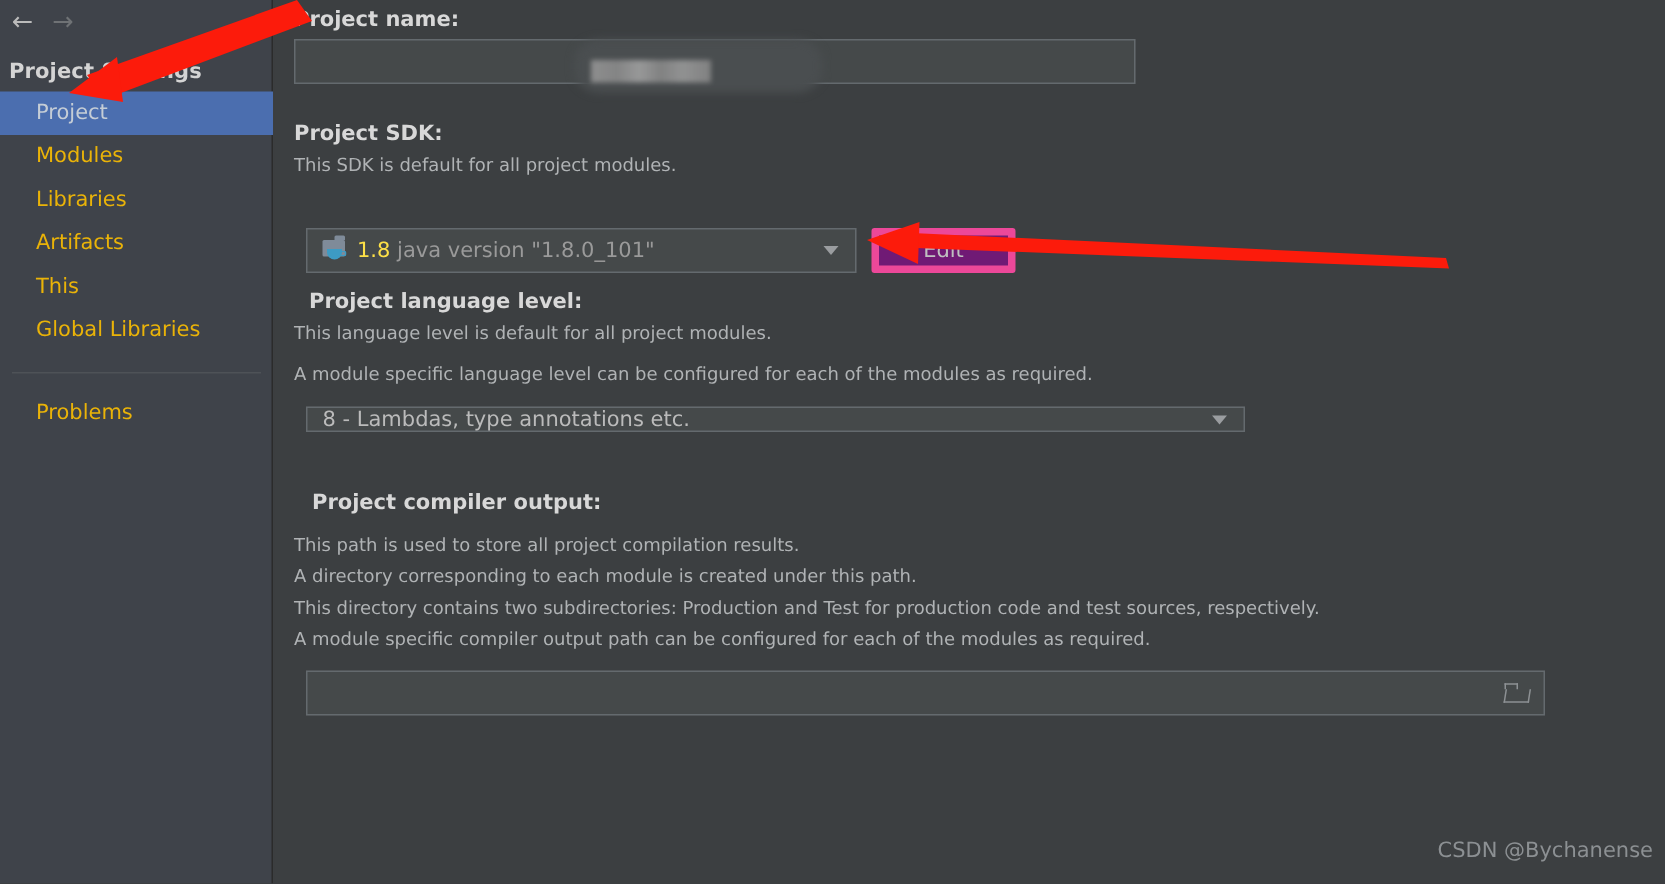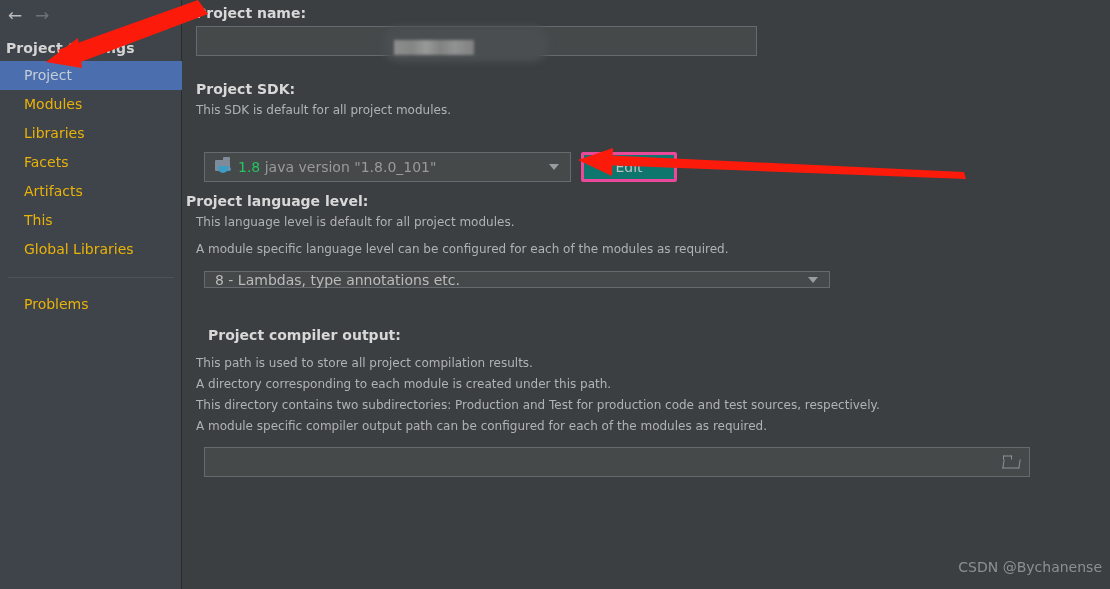--- a/index.html
+++ b/index.html
@@ -178,31 +178,31 @@
   #sdk-cup-handle {
     position: absolute;
     left: 12px; top: 8px;
     width: 4px; height: 4px;
     border: 1.5px solid #3d9bc4;
     border-left: none;
     border-radius: 0 4px 4px 0;
     box-sizing: border-box;
   }
   .sdk-ver {
-    color: #22c55e;
+    color: #fde047;
   }
   .sdk-rest {
     color: #9a9a9a;
   }
 
   
   #edit-button {
     position: absolute;
-    background: #0f766e;
-    border: 3px solid #ec4899;
+    background: #701a75;
+    border: 5px solid #ec4899;
     border-radius: 2px;
     box-sizing: border-box;
     text-decoration: underline;
   }
   #edit-button-label {
     position: absolute;
     left: 0; right: 0;
     top: 50%;
     transform: translateY(-50%);
     text-align: center;
@@ -264,21 +264,20 @@
     <div class="nav-arrow" id="nav-fwd">→</div>
   </div>
 
   <div id="sidebar-list">
 
     <div class="group-header">Project Settings</div>
 
     <div class="nav-item selected">Project</div>
     <div class="nav-item">Modules</div>
     <div class="nav-item">Libraries</div>
-    <div class="nav-item">Facets</div>
     <div class="nav-item">Artifacts</div>
 
 
     <div class="nav-item">This</div>
     <div class="nav-item">Global Libraries</div>
 
     <div class="nav-sep"></div>
 
     <div class="nav-item">Problems</div>
   </div>
@@ -312,21 +311,21 @@
       <span class="sdk-ver">1.8</span><span>&nbsp;</span><span class="sdk-rest">java version "1.8.0_101"</span>
     </div>
 
     <div class="combo-arrow"></div>
   </div>
 
   <div id="edit-button" style="left:398px; top:152px; width:96px; height:30px;">
     <div id="edit-button-label">Edit</div>
   </div>
 
-  <div class="sec-title" style="left:3px; top:193px;">Project language level:</div>
+  <div class="sec-title" style="left:23px; top:193px;">Project language level:</div>
 
   <div class="sec-line" style="left:13px; top:215px;">This language level is default for all project modules.</div>
   <div class="sec-line" style="left:13px; top:242px;">A module specific language level can be configured for each of the modules as required.</div>
 
   <div class="field" style="left:21px; top:271px; width:626px; height:17px;">
     <div class="field-text">8 - Lambdas, type annotations etc.</div>
     <div class="combo-arrow"></div>
   </div>
 
   <div class="sec-title" style="left:25px; top:327px;">Project compiler output:</div>

